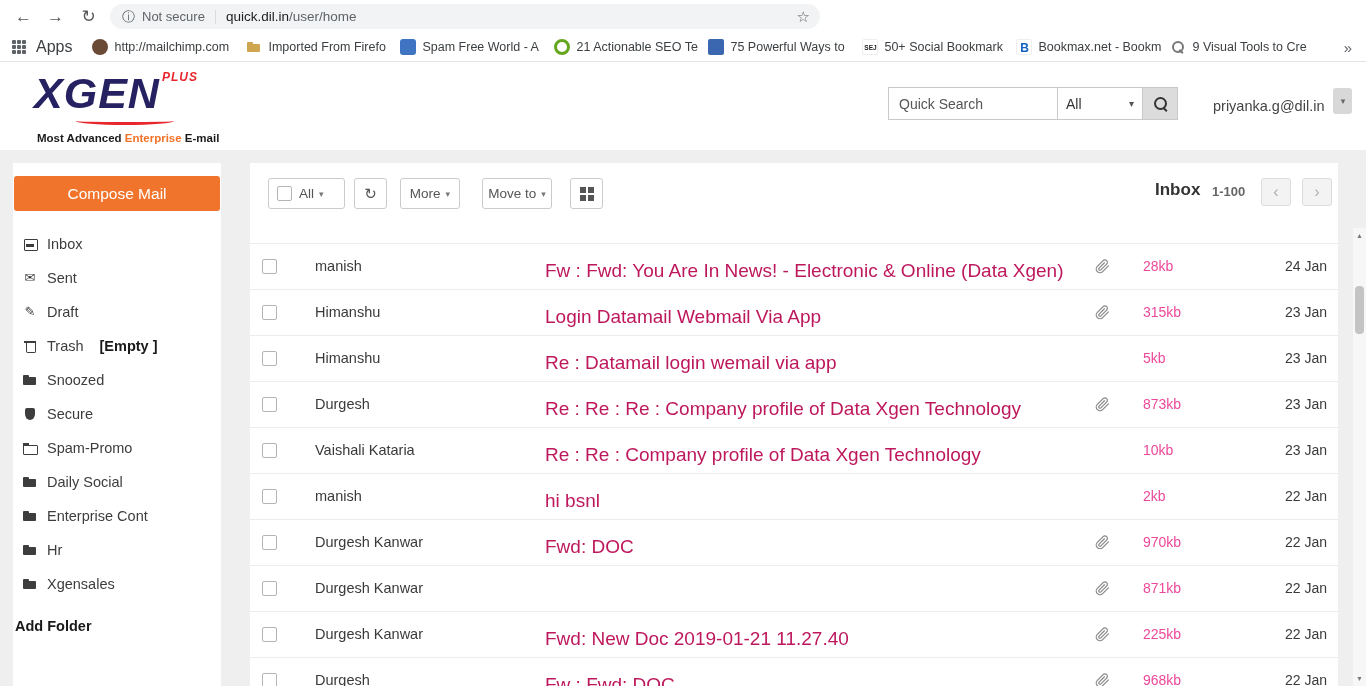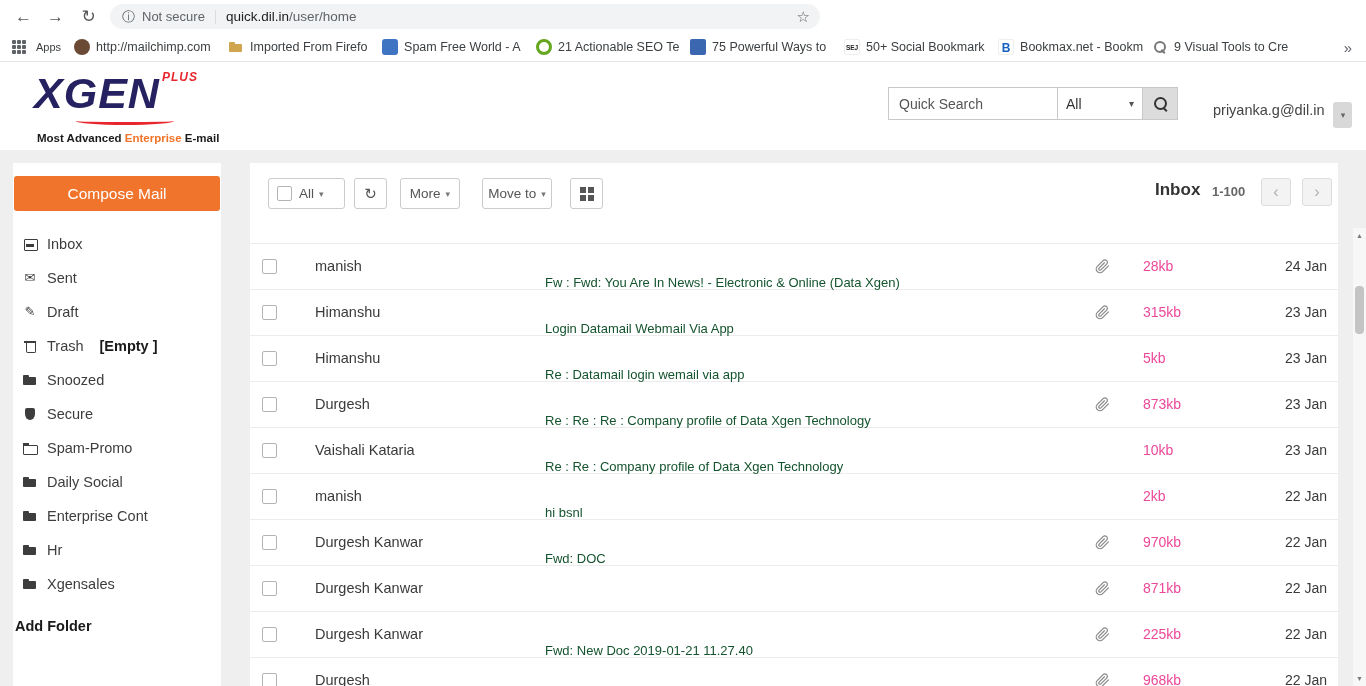--- a/index.html
+++ b/index.html
@@ -16,21 +16,21 @@
   .notsecure{margin-left:7px;font-size:13px;color:#5f6368}
   .om-div{width:1px;height:14px;background:#dadce0;margin:0 10px}
   .url{font-size:13.5px;color:#202124;white-space:nowrap}
   .url-path{color:#5f6368}
   .star{margin-left:auto;margin-right:10px;font-size:15px;color:#5f6368}
 
   .bookmarks-bar{position:absolute;top:33px;left:0;width:100%;height:29px;background:#fff;border-bottom:1px solid #e4e4e4;display:flex;align-items:center;padding-left:10px}
   .apps-wrap{width:18px;height:18px;position:relative;margin-right:8px}
   .apps-grid{position:absolute;left:2px;top:2px;width:4px;height:4px;background:#5f6368;border-radius:1px;
     box-shadow:5px 0 0 #5f6368,10px 0 0 #5f6368,0 5px 0 #5f6368,5px 5px 0 #5f6368,10px 5px 0 #5f6368,0 10px 0 #5f6368,5px 10px 0 #5f6368,10px 10px 0 #5f6368}
-  .apps-label{font-size:11px;color:#3c4043;margin-right:13px}
+  .apps-label{font-size:16px;color:#3c4043;margin-right:20px}
   .bm-list{display:flex;align-items:center}
   .bm{display:flex;align-items:center;width:147px;margin-right:7px;cursor:pointer}
   .bm-label{font-size:12.5px;color:#3c4043;white-space:nowrap;overflow:hidden;max-width:124px}
   .fav{position:relative;width:16px;height:16px;flex:0 0 16px;margin-right:6px;border-radius:2px;text-align:center;line-height:16px;color:#fff;font-weight:bold;font-size:7px}
   .fav[data-icon="mailchimp"]{background:#6b4a35;border-radius:50%}
   .fav[data-icon="folder"]::before{content:"";position:absolute;left:1px;top:5px;width:13px;height:8px;background:#cfa54f;border-radius:1px}
   .fav[data-icon="folder"]::after{content:"";position:absolute;left:1px;top:3px;width:6px;height:3px;background:#cfa54f;border-radius:1px 1px 0 0}
   .fav[data-icon="blue-dot"]{background:#3f74c2;border-radius:3px}
   .fav[data-icon="green-ring"]{border:3px solid #64a71e;border-radius:50%;background:#fff}
   .fav[data-icon="blue-square"]{background:#3b66b0}
@@ -49,21 +49,21 @@
   .tagline{position:absolute;left:3px;top:62px;font-size:11.5px;font-weight:bold;color:#1a1a1a;white-space:nowrap}
   .tag-orange{color:#f07329}
   .search-input{position:absolute;left:888px;top:25px;width:170px;height:33px;border:1px solid #c9c9c9;padding:0 10px;font-size:14px;color:#333;font-family:"Liberation Sans",sans-serif;outline:none;background:#fff}
   .search-input::placeholder{color:#555}
   .scope-select{position:absolute;left:1057px;top:25px;width:86px;height:33px;border:1px solid #c9c9c9;background:#fff;display:flex;align-items:center;padding:0 8px;font-size:14px;color:#333;cursor:pointer}
   .scope-select .caret{margin-left:auto;font-size:10px;color:#555}
   .search-btn{position:absolute;left:1142px;top:25px;width:36px;height:33px;background:#dcdcdc;border:1px solid #c9c9c9;display:flex;align-items:center;justify-content:center;cursor:pointer}
   .mag{position:relative;width:15px;height:15px;display:inline-block}
   .mag::before{content:"";position:absolute;left:1px;top:1px;width:9px;height:9px;border:2px solid #333;border-radius:50%}
   .mag::after{content:"";position:absolute;left:11px;top:11px;width:5px;height:2px;background:#333;transform:rotate(45deg);transform-origin:0 0}
-  .account{position:absolute;left:1213px;top:40px;height:28px;display:flex;align-items:flex-start;cursor:pointer}
+  .account{position:absolute;left:1213px;top:24px;height:28px;display:flex;align-items:flex-end;cursor:pointer}
   .account-email{font-size:14.5px;color:#444}
   .acct-caret{width:19px;height:26px;background:#d8d8d8;border-radius:3px;margin-left:9px;text-align:center;line-height:26px;font-size:9px;color:#666}
 
   
   .sidebar{position:absolute;left:13px;top:163px;width:208px;bottom:0;background:#fff}
   .compose{position:absolute;left:1px;top:13px;width:206px;height:35px;background:#f0742c;color:#fff;font-size:15.5px;border-radius:3px;display:flex;align-items:center;justify-content:center;cursor:pointer}
   .nav{position:absolute;left:0;top:64px;width:100%}
   .nav-item{display:flex;align-items:center;height:34px;padding-left:9px;font-size:14.5px;color:#3d3d3d;cursor:pointer}
   .nav-label{white-space:nowrap}
   .nav-suffix{font-weight:bold;margin-left:16px;color:#1a1a1a}
@@ -98,21 +98,21 @@
   .inbox-title{position:absolute;left:905px;top:17px;font-weight:bold;font-size:17px;color:#333}
   .range{position:absolute;left:962px;top:21px;font-size:13px;font-weight:bold;color:#666}
   .pg-btn{position:absolute;top:15px;width:30px;height:28px;background:#f3f3f3;border:1px solid #dcdcdc;border-radius:3px;text-align:center;line-height:26px;font-size:16px;color:#b0b0b0;cursor:pointer}
   .pg-prev{left:1011px}.pg-next{left:1052px}
 
   .list{position:absolute;top:57px;left:0;right:0;bottom:0;overflow:hidden}
   .row{position:relative;height:46px;border-bottom:1px solid #ececec;cursor:pointer}
   .row-partial{height:24px}
   .row .cb{position:absolute;left:12px;top:15px}
   .sender{position:absolute;left:65px;top:0;line-height:45px;width:222px;font-size:14.5px;color:#3a3a3a;white-space:nowrap;overflow:hidden}
-  .subject{position:absolute;left:295px;top:16px;line-height:45px;width:545px;font-size:13px;color:#14532d;white-space:nowrap;overflow:hidden}
+  .subject{position:absolute;left:295px;top:4px;line-height:45px;width:545px;font-size:19px;color:#be185d;white-space:nowrap;overflow:hidden}
   .clip{position:absolute;left:845px;top:15px;width:15px;height:15px}
   .size{position:absolute;left:893px;top:0;line-height:45px;font-size:14px;color:#ec4899}
   .date{position:absolute;left:1035px;top:0;line-height:45px;font-size:14px;color:#3a3a3a}
 
   
   .scrollbar{position:absolute;right:0;top:228px;width:13px;bottom:0;background:#f7f7f7}
   .sb-up{position:absolute;top:4px;left:0;width:13px;text-align:center;font-size:7px;color:#7a7a7a;cursor:pointer}
   .sb-down{position:absolute;bottom:4px;left:0;width:13px;text-align:center;font-size:7px;color:#7a7a7a;cursor:pointer}
   .sb-thumb{position:absolute;top:58px;left:2px;width:9px;height:48px;background:#c4c4c4;border-radius:4px;cursor:pointer}
 </style>

